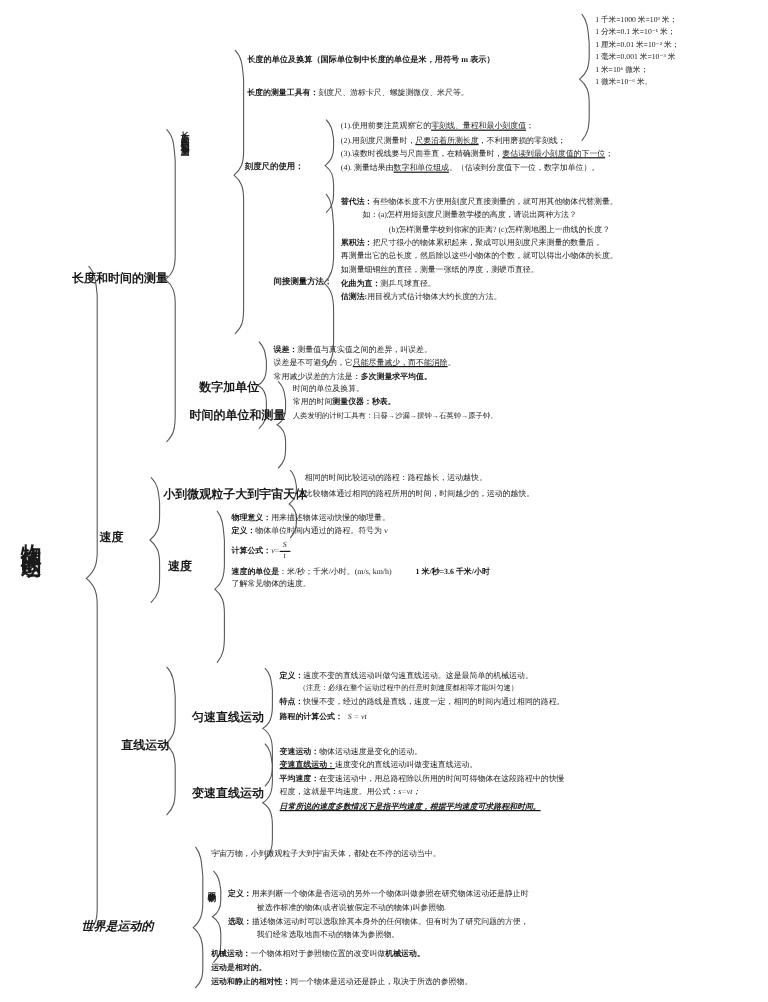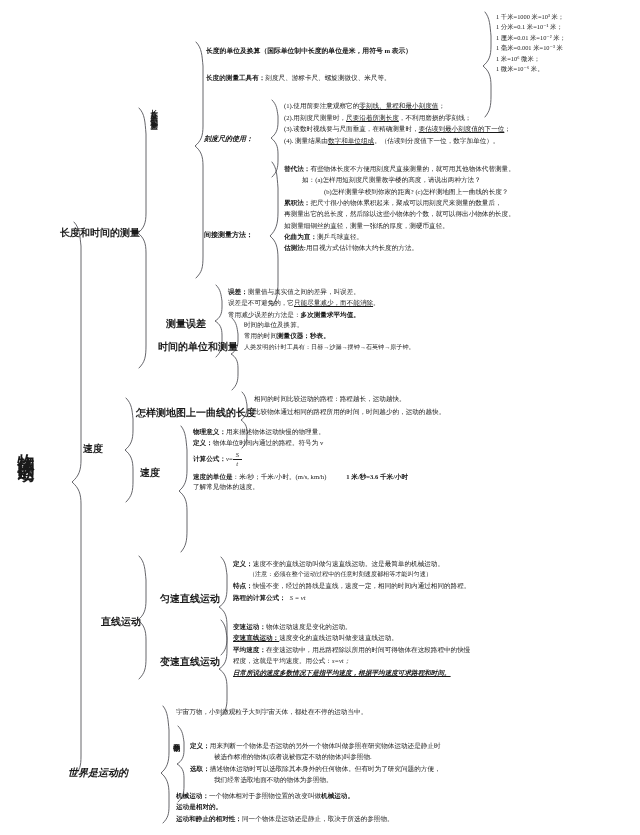--- a/index.html
+++ b/index.html
@@ -90,37 +90,37 @@
     <div>1 厘米=0.01 米=10⁻² 米；</div>
     <div>1 毫米=0.001 米=10⁻³ 米</div>
     <div>1 米=10⁶ 微米；</div>
     <div>1 微米=10⁻⁶ 米。</div>
   </div>
 
   <div class="node" style="left:206px;top:73px;">
     <span class="b">长度的测量工具有：</span><span class="body-txt">刻度尺、游标卡尺、螺旋测微仪、米尺等。</span>
   </div>
 
-  <div class="node lbl-sm" style="left:204px;top:134px;font-style:italic;">刻度尺的使用：</div>
+  <div class="node lbl-sm" style="left:204px;top:134px;">刻度尺的使用：</div>
   <div class="node body-txt" style="left:284px;top:100px;line-height:1.78;">
     <div>
       <span>(1).使用前要注意观察它的</span><span class="u">零刻线、量程和最小刻度值</span><span>；</span>
     </div>
     <div>
       <span>(2).用刻度尺测量时，</span><span class="u">尺要沿着所测长度</span><span>，不利用磨损的零刻线；</span>
     </div>
     <div>
       <span>(3).读数时视线要与尺面垂直，在精确测量时，</span><span class="u">要估读到最小刻度值的下一位</span><span>；</span>
     </div>
     <div>
       <span>(4). 测量结果由</span><span class="u">数字和单位组成</span><span>。（估读到分度值下一位，数字加单位）。</span>
     </div>
   </div>
 
-  <div class="node lbl-sm" style="left:204px;top:230px;">间接测量方法：</div>
+  <div class="node lbl-sm" style="left:204px;top:230px;padding-left:24px;">间接测量方法：</div>
   <div class="node body-txt" style="left:284px;top:163px;line-height:1.72;">
     <div>
       <span class="b">替代法：</span><span>有些物体长度不方便用刻度尺直接测量的，就可用其他物体代替测量。</span>
     </div>
     <div style="padding-left:18px;">
       <span>如：(a)怎样用短刻度尺测量教学楼的高度，请说出两种方法？</span>
     </div>
     <div style="padding-left:40px;">
       <span>(b)怎样测量学校到你家的距离? (c)怎样测地图上一曲线的长度？</span>
     </div>
@@ -134,21 +134,21 @@
       <span>如测量细铜丝的直径，测量一张纸的厚度，测硬币直径。</span>
     </div>
     <div>
       <span class="b">化曲为直：</span><span>测乒乓球直径。</span>
     </div>
     <div>
       <span class="b">估测法:</span><span>用目视方式估计物体大约长度的方法。</span>
     </div>
   </div>
 
-  <div class="node lbl" style="left:166px;top:317px;">测量误差</div>
+  <div class="node lbl" style="left:166px;top:317px;">数字加单位</div>
   <div class="node body-txt" style="left:228px;top:286px;line-height:1.72;">
     <div>
       <span class="b">误差：</span><span>测量值与真实值之间的差异，叫误差。</span>
     </div>
     <div>
       <span>误差是不可避免的，它</span><span class="u">只能尽量减少，而不能消除</span><span>。</span>
     </div>
     <div>
       <span>常用减少误差的方法是：</span><span class="b">多次测量求平均值。</span>
     </div>
@@ -156,21 +156,21 @@
 
   <div class="node lbl" style="left:158px;top:340px;">时间的单位和测量</div>
   <div class="node body-txt" style="left:244px;top:319px;line-height:1.72;">
     <div>时间的单位及换算。</div>
     <div>
       <span>常用的时间</span><span class="b">测量仪器：秒表。</span>
     </div>
     <div class="tiny">人类发明的计时工具有：日晷→沙漏→摆钟→石英钟→原子钟。</div>
   </div>
 
-  <div class="node lbl" style="left:136px;top:406px;">怎样测地图上一曲线的长度</div>
+  <div class="node lbl" style="left:136px;top:406px;">小到微观粒子大到宇宙天体</div>
   <div class="node body-txt" style="left:254px;top:393px;line-height:1.9;">
     <div>相同的时间比较运动的路程：路程越长，运动越快。</div>
     <div>比较物体通过相同的路程所用的时间，时间越少的，运动的越快。</div>
   </div>
 
   <div class="node lbl" style="left:140px;top:466px;">速度</div>
   <div class="node body-txt" style="left:193px;top:427px;line-height:1.62;">
     <div>
       <span class="b">物理意义：</span><span>用来描述物体运动快慢的物理量。</span>
     </div>

